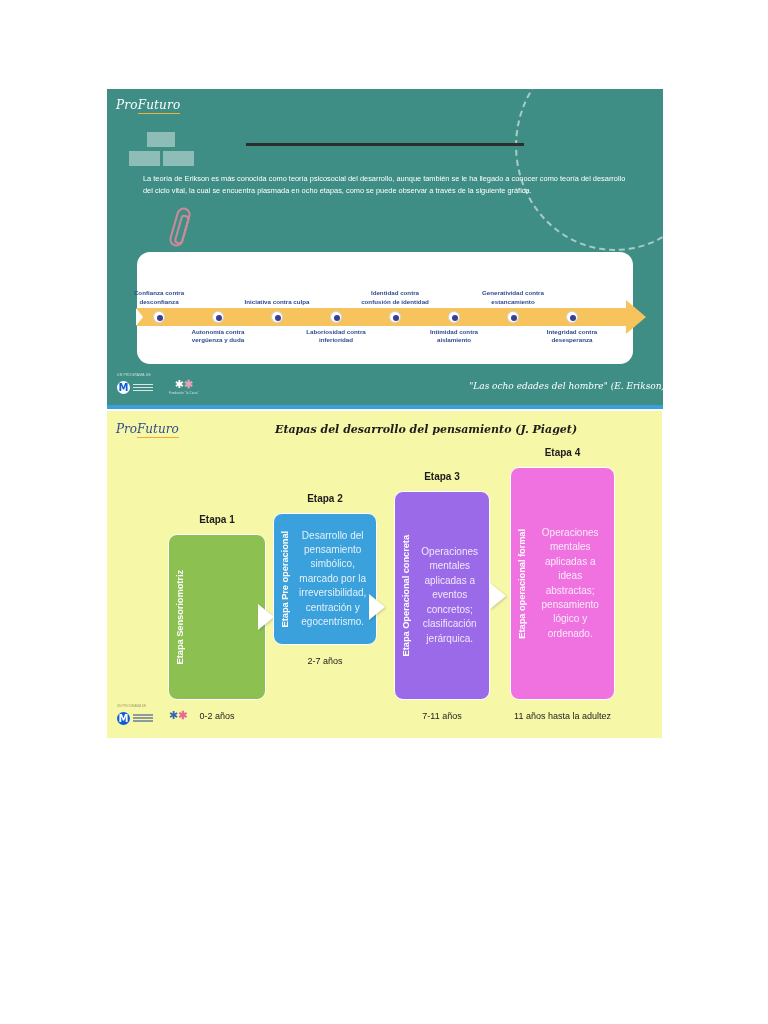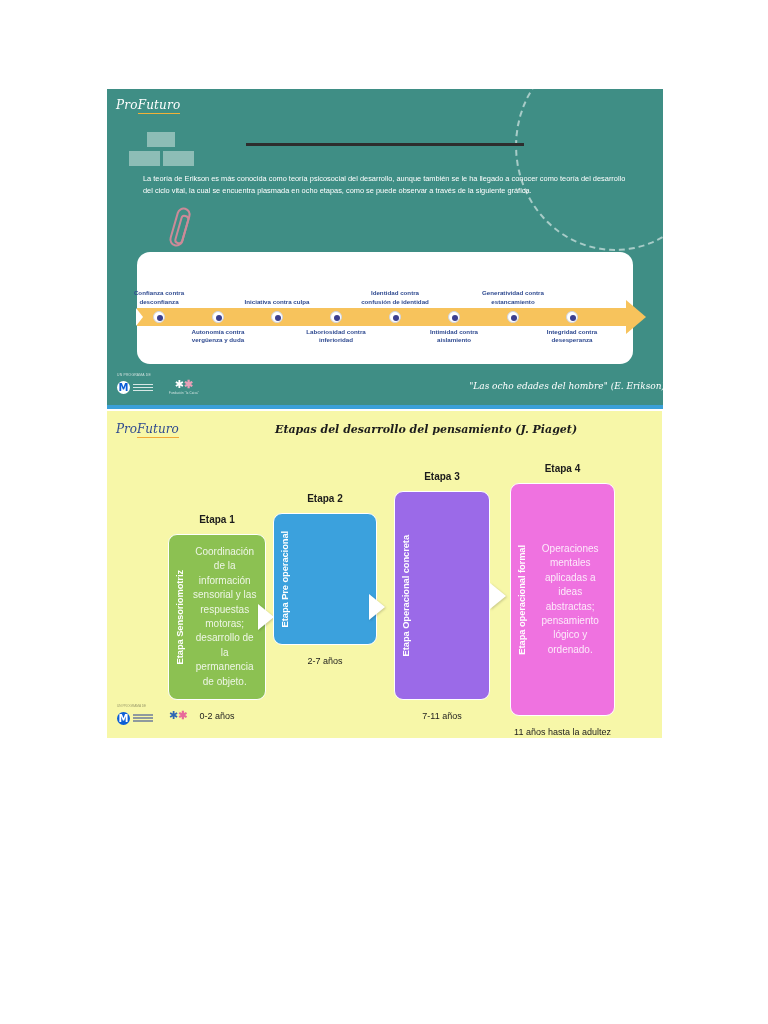--- a/index.html
+++ b/index.html
@@ -309,42 +309,43 @@
       <span>Pro</span><span class="u">Futuro</span>
     </div>
 
     <h2 class="piaget-title">Etapas del desarrollo del pensamiento  (J. Piaget)</h2>
 
     <div class="stages" id="piaget-stages">
         <div class="stage" style="left: 61px; top: 123px; width: 98px; height: 166px;">
           <div class="stage-num">Etapa 1</div>
           <div class="stage-box" style="background: rgb(140, 193, 82);">
             <div class="vlabel">Etapa Sensoriomotriz</div>
-            <div class="stage-text">Coordinación de la información sensorial y las respuestas motoras; desarrollo de la permanencia de objeto.</div>
           </div>
           <div class="age">0-2 años</div>
         </div>
         <div class="chev" style="left: 151px; top: 193px;"></div>
         <div class="stage" style="left: 166px; top: 102px; width: 104px; height: 132px;">
           <div class="stage-num">Etapa 2</div>
           <div class="stage-box" style="background: rgb(59, 161, 221);">
             <div class="vlabel">Etapa Pre operacional</div>
+            <div class="stage-text">Desarrollo del pensamiento simbólico, marcado por la irreversibilidad, centración y egocentrismo.</div>
           </div>
           <div class="age">2-7 años</div>
         </div>
         <div class="chev" style="left: 262px; top: 182.5px;"></div>
         <div class="stage" style="left: 287px; top: 80px; width: 96px; height: 209px;">
           <div class="stage-num">Etapa 3</div>
           <div class="stage-box" style="background: rgb(155, 106, 232);">
             <div class="vlabel">Etapa Operacional concreta</div>
+            <div class="stage-text">Operaciones mentales aplicadas a eventos concretos; clasificación jerárquica.</div>
           </div>
           <div class="age">7-11 años</div>
         </div>
         <div class="chev" style="left: 383px; top: 171.5px;"></div>
-        <div class="stage" style="left: 403px; top: 72px; width: 105px; height: 233px;">
+        <div class="stage" style="left: 403px; top: 56px; width: 105px; height: 233px;">
           <div class="stage-num">Etapa 4</div>
           <div class="stage-box" style="background: rgb(239, 114, 224);">
             <div class="vlabel">Etapa operacional formal</div>
             <div class="stage-text">Operaciones mentales aplicadas a ideas abstractas; pensamiento lógico y ordenado.</div>
           </div>
           <div class="age">11 años hasta la adultez</div>
         </div>
       </div>
 
     <div class="piaget-foot">

